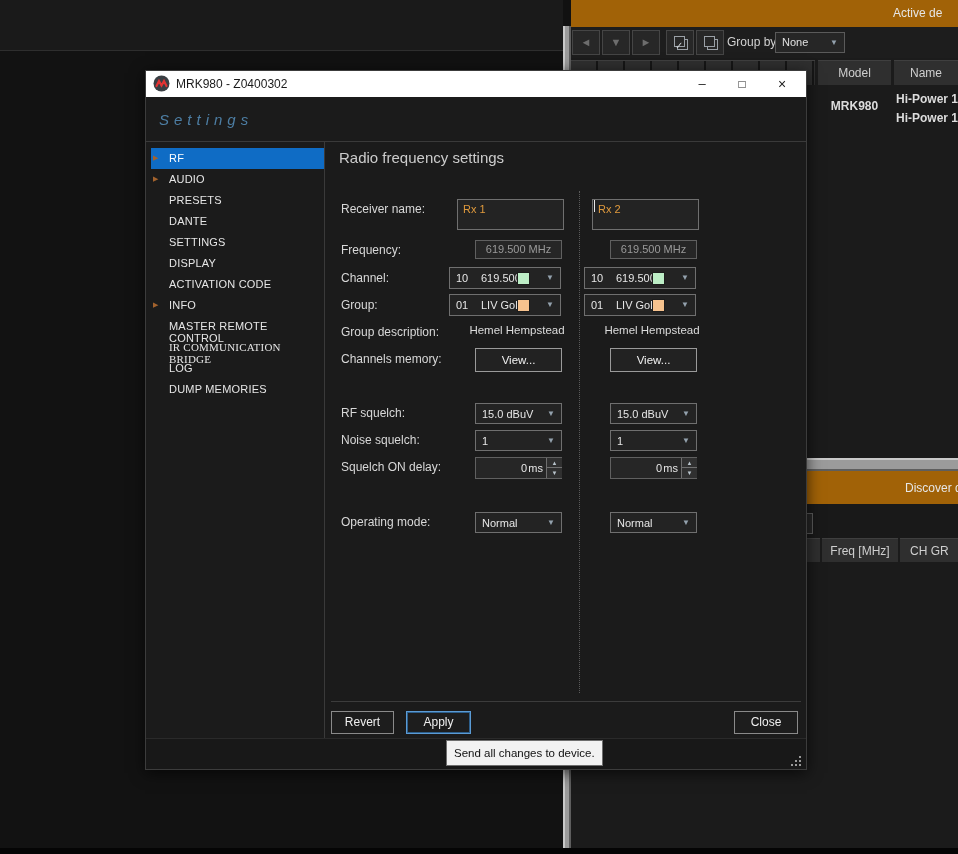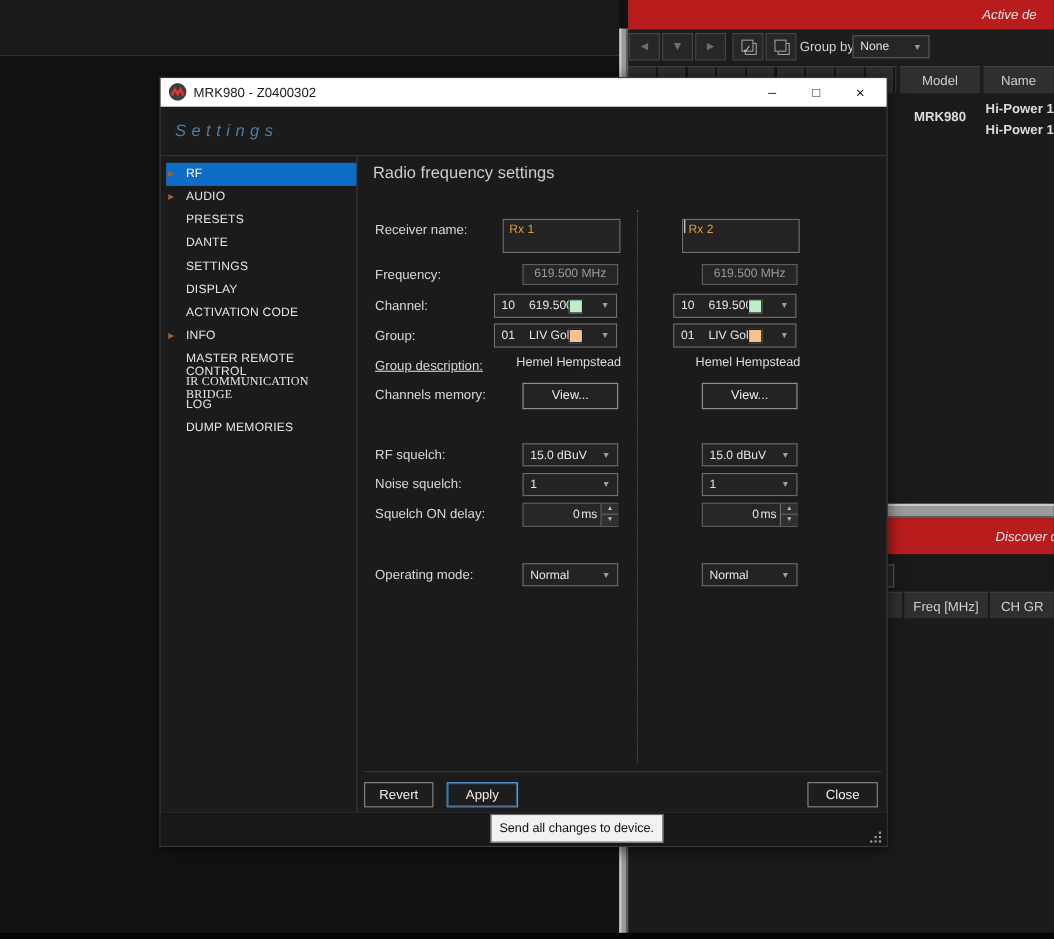--- a/index.html
+++ b/index.html
@@ -8,21 +8,21 @@
   .abs{position:absolute;}
 
   
   #left-pane{left:0;top:0;width:563px;height:854px;background:#121212;}
   #left-top-strip{left:0;top:0;width:563px;height:51px;background:#1a1a1a;border-bottom:1px solid #2e2e2e;}
   #v-splitter{left:563px;top:26px;width:8px;height:828px;background:#9b9b9b;
     border-left:2px solid #c9c9c9;border-right:2px solid #5e5e5e;}
   #right-bg{left:571px;top:0;width:387px;height:854px;background:#1b1b1b;}
 
   
-  .bg-title{background:#b91c1c;color:#e6e6e6;font-size:12px;font-style:italic;}
+  .bg-title{background:#a16207;color:#e6e6e6;font-size:12px;}
   #active-title{left:0;top:0;width:387px;height:27px;}
   #active-title span{position:absolute;left:322px;top:6px;white-space:nowrap;}
   #bg-toolbar{left:0;top:27px;width:387px;height:31px;background:#1d1d1d;}
   .tb-btn{position:absolute;top:3px;width:28px;height:25px;background:#272727;border:1px solid #454545;
     color:#6d6d6d;font-size:11px;text-align:center;line-height:23px;}
   .stackicon{position:absolute;left:7px;top:5px;width:11px;height:11px;border:1px solid #9aa0a6;background:#272727;}
   .stackicon.back{left:10px;top:8px;}
   .stackicon .chk{position:absolute;left:0px;top:-3px;font-size:10px;color:#cfd4d8;}
   #groupby-label{left:156px;top:8px;color:#d2d2d2;font-size:12px;}
   #groupby-combo{left:204px;top:5px;width:70px;height:21px;background:#262626;border:1px solid #5a5a5a;}
@@ -74,21 +74,21 @@
   .sb-item .tri{position:absolute;left:2px;top:6px;font-size:7px;color:#a2622d;}
   .sb-item .sb-label{position:absolute;left:18px;top:4px;font-size:11px;color:#e6e6e6;letter-spacing:.2px;}
   .sb-item.sel{background:#0f6cc5;}
   .sb-item.sel .sb-label{color:#fff;}
 
   #panel-title{left:193px;top:78px;font-size:15px;color:#cccccc;}
   .flabel{position:absolute;left:195px;font-size:12px;color:#d8d8d8;white-space:nowrap;}
   #col-divider{left:433px;top:120px;height:502px;width:0;border-left:1px dotted #5a5a5a;}
 
   .rx-col{position:absolute;width:112px;height:540px;top:0;}
-  #rx-col-0{left:303px;} #rx-col-1{left:438px;margin-left:28px;}
+  #rx-col-0{left:303px;} #rx-col-1{left:438px;}
 
   .fld{position:absolute;background:#232323;border:1px solid #6f6f6f;font-size:11px;color:#e6e6e6;}
   .name-input{left:8px;top:128px;width:107px;height:31px;}
   .name-input .v{position:absolute;left:5px;top:3px;color:#e09a3d;}
   .caret{display:inline-block;width:1px;height:12px;background:#e8e8e8;vertical-align:-2px;margin-left:1px;}
   .freq-box{left:26px;top:169px;width:87px;height:19px;background:#262626;border-color:#606060;
     color:#9a9a9a;text-align:center;line-height:17px;white-space:nowrap;}
   .combo{cursor:default;}
   .combo .t1{position:absolute;left:6px;top:4px;text-align:right;}
   .combo .t2{position:absolute;left:31px;top:4px;}
@@ -244,21 +244,21 @@
   <div class="sb-item" style="top:308px;">
     <span class="sb-label">DUMP MEMORIES</span>
   </div>
 
   <div id="panel-title" class="abs">Radio frequency settings</div>
 
   <span class="flabel" style="top:131px;">Receiver name:</span>
   <span class="flabel" style="top:172px;">Frequency:</span>
   <span class="flabel" style="top:200px;">Channel:</span>
   <span class="flabel" style="top:227px;">Group:</span>
-  <span class="flabel" style="top:254px;text-decoration:underline;">Group description:</span>
+  <span class="flabel" style="top:254px;">Group description:</span>
   <span class="flabel" style="top:281px;">Channels memory:</span>
   <span class="flabel" style="top:335px;">RF squelch:</span>
   <span class="flabel" style="top:362px;">Noise squelch:</span>
   <span class="flabel" style="top:389px;">Squelch ON delay:</span>
   <span class="flabel" style="top:444px;">Operating mode:</span>
 
   <div id="col-divider" class="abs"></div>
 
   <div class="rx-col" id="rx-col-0">
     <div class="fld name-input">

